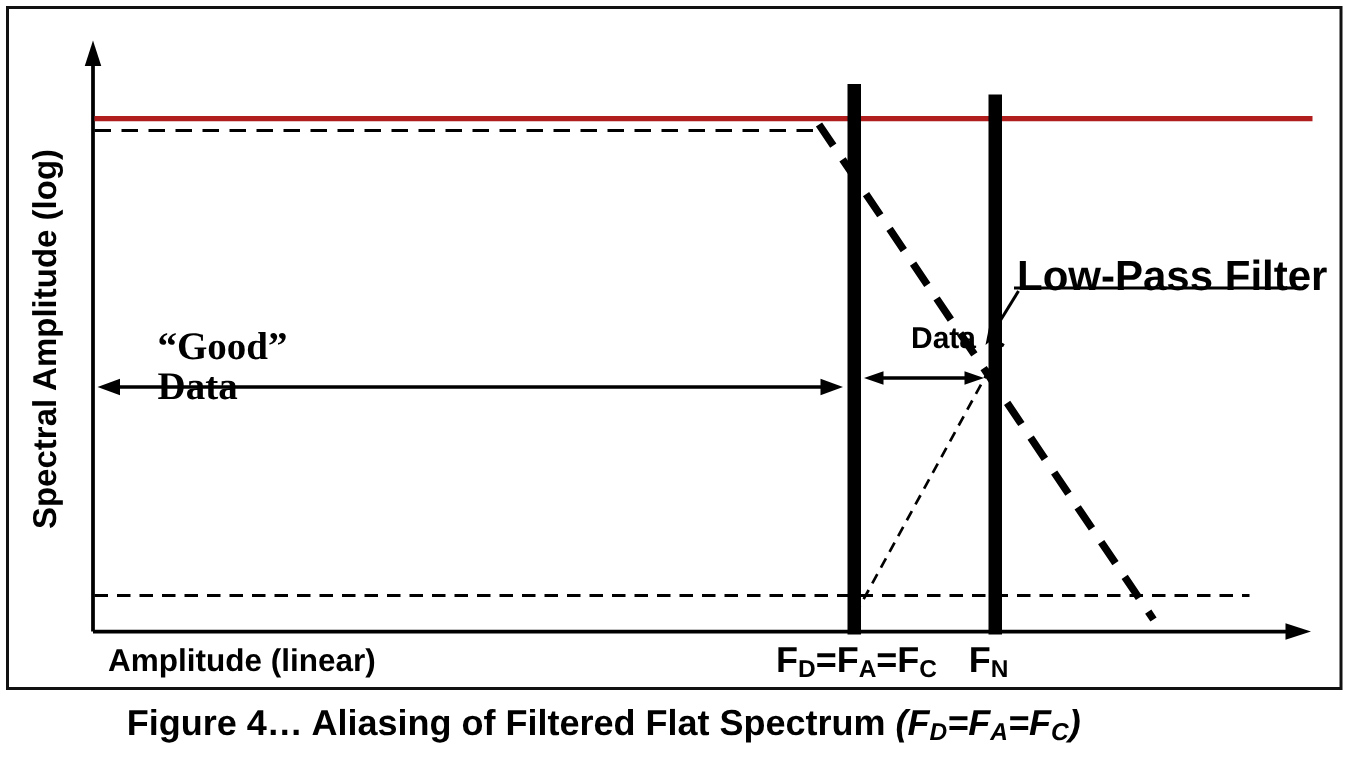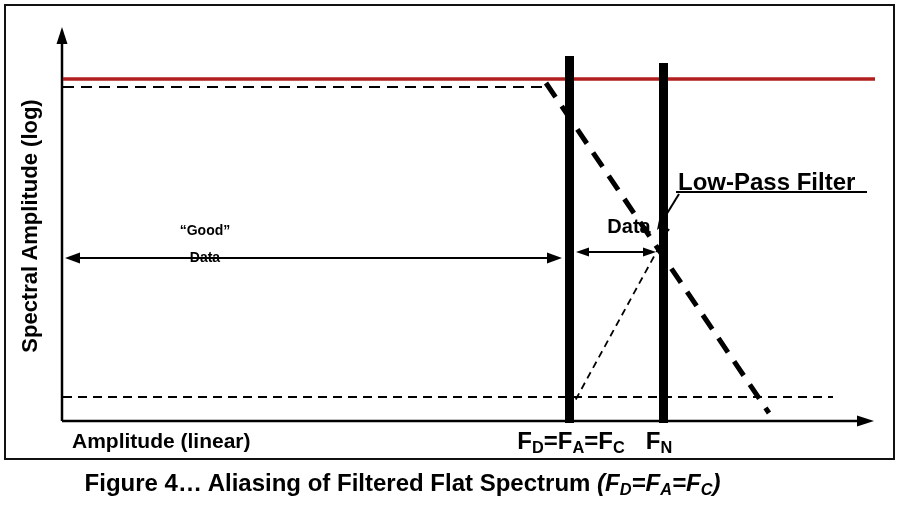--- a/index.html
+++ b/index.html
@@ -6,22 +6,22 @@
   .stage{position:relative;width:900px;height:519px;background:#fff;
          font-family:"Liberation Sans",sans-serif;color:#000;overflow:hidden;}
   .frame{position:absolute;left:4px;top:4px;width:887px;height:452px;
          border:2px solid #111;background:#fff;}
   svg.plot{position:absolute;left:0;top:0;z-index:1;pointer-events:none;}
   .lbl{position:absolute;z-index:2;font-weight:bold;white-space:nowrap;}
   .ylabel{left:-135px;top:213px;width:330px;text-align:center;font-size:22px;
           transform:rotate(-90deg);}
   .xlabel{left:72px;top:429px;font-size:21px;}
   .input-spectrum{left:683px;top:87px;font-size:21px;}
-  .lowpass{left:678px;top:168px;font-size:24px;}
-  .good{left:105px;top:217px;width:200px;text-align:center;font-size:14px;line-height:27px;}
+  .lowpass{left:678px;top:168px;font-size:28px;}
+  .good{left:105px;top:217px;width:200px;font-size:26px;line-height:27px;font-family:Liberation Serif, serif;}
   .bad{left:584px;top:213px;width:90px;text-align:center;font-size:20px;line-height:27px;}
   .alias{left:74px;top:373px;font-size:20px;text-decoration:underline;}
   .tick{font-size:24px;text-align:center;}
   .tick-fd{left:471px;top:427px;width:200px;}
   .tick-fn{left:631px;top:427px;width:56px;}
   .tick-fr{left:714px;top:424px;width:100px;}
   .sub{font-size:0.68em;vertical-align:-0.22em;}
   .caption{left:0;top:469px;width:805px;text-align:center;font-size:24px;}
   .ital{font-style:italic;}
 </style>

